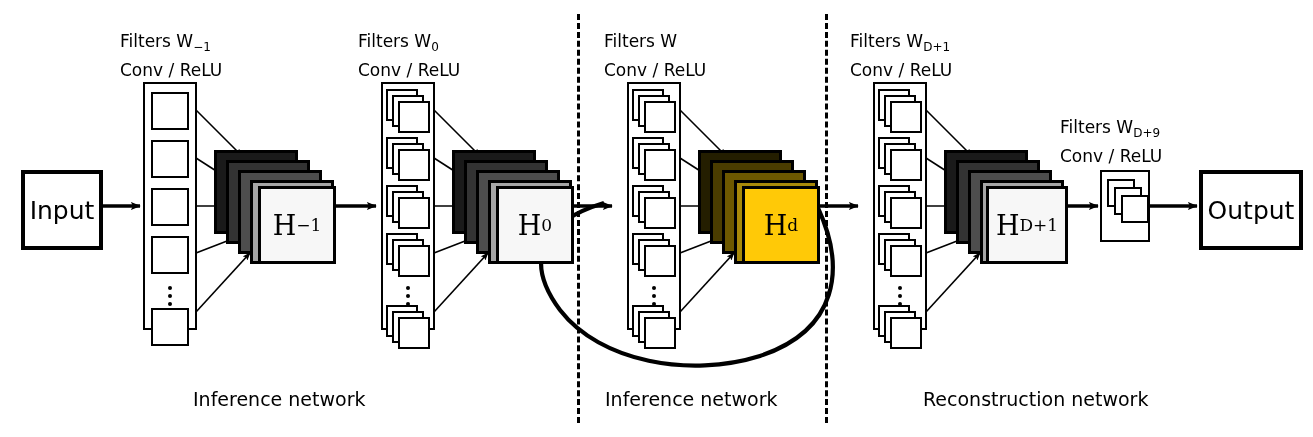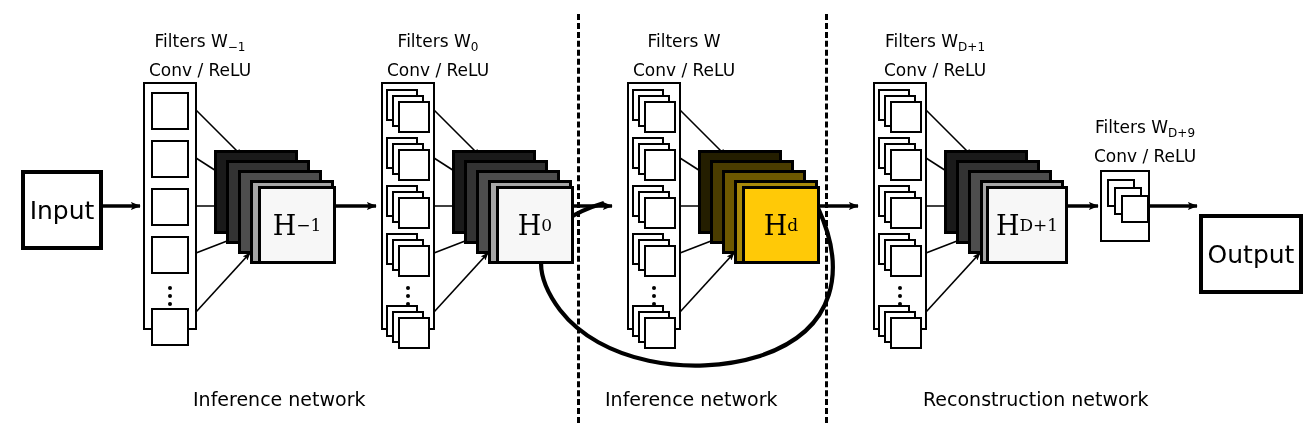--- a/index.html
+++ b/index.html
@@ -1,21 +1,21 @@
 <!DOCTYPE html>
 <html><head>
 <meta charset="utf-8">
 <style>
   html,body{margin:0;padding:0;background:#ffffff;}
   body{font-family:"DejaVu Sans", sans-serif;}
   #stage{position:relative;width:1313px;height:437px;background:#fff;overflow:hidden;}
 
   
   .lbl{position:absolute;font-family:"DejaVu Sans",sans-serif;color:#000;white-space:nowrap;}
-  .filters-cap{font-size:17px;line-height:23px;text-align:center;}
+  .filters-cap{font-size:17px;line-height:23px;}
   .filters-cap .sub{font-size:12px;vertical-align:sub;}
   .section-cap{font-size:19px;}
 
   
   .iobox{position:absolute;border:4px solid #000;background:#fff;
          display:flex;align-items:center;justify-content:center;
          font-size:25px;color:#000;}
 
   
   .fcol{position:absolute;border:2px solid #000;background:#fff;box-sizing:border-box;}
@@ -283,21 +283,21 @@
   </div>
 
   <div class="fcol" style="left:1100px;top:170px;width:50px;height:72px;">
     <div class="fstack" style="left:5px;top:7px;width:40px;height:56px;">
       <i style="left:0;top:0;width:28px;height:28px;"></i>
       <i style="left:7px;top:8px;width:28px;height:28px;"></i>
       <i style="left:14px;top:16px;width:28px;height:28px;"></i>
     </div>
   </div>
 
-  <div class="iobox" style="left:1199px;top:170px;width:96px;height:72px;margin-top:44px;">
+  <div class="iobox" style="left:1199px;top:170px;width:96px;height:72px;">
     <span>Output</span>
   </div>
 
   <div class="lbl section-cap" style="left:193px;top:388px;">Inference network</div>
   <div class="lbl section-cap" style="left:923px;top:388px;">Reconstruction network</div>
   <div class="lbl section-cap" style="left:605px;top:388px;">Inference network</div>
 
 </div>
 
 </body></html>

